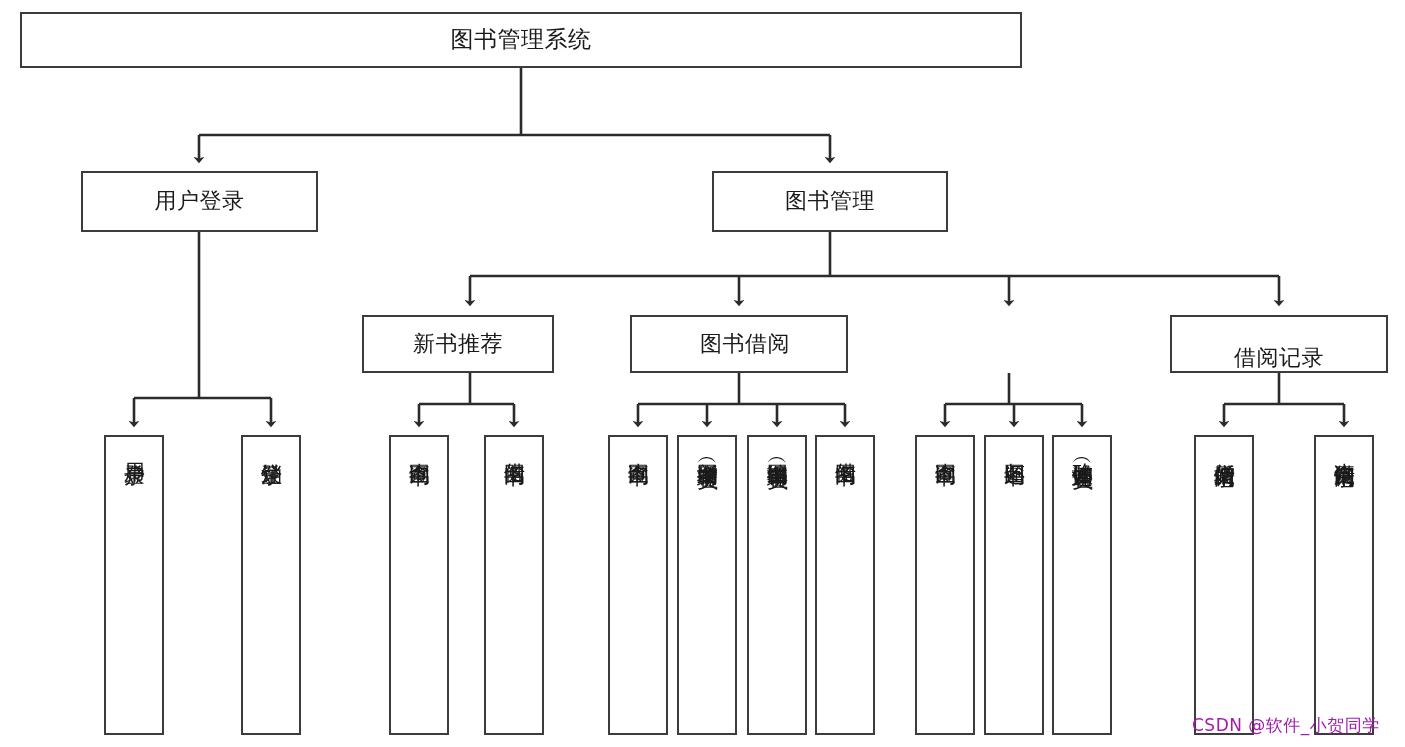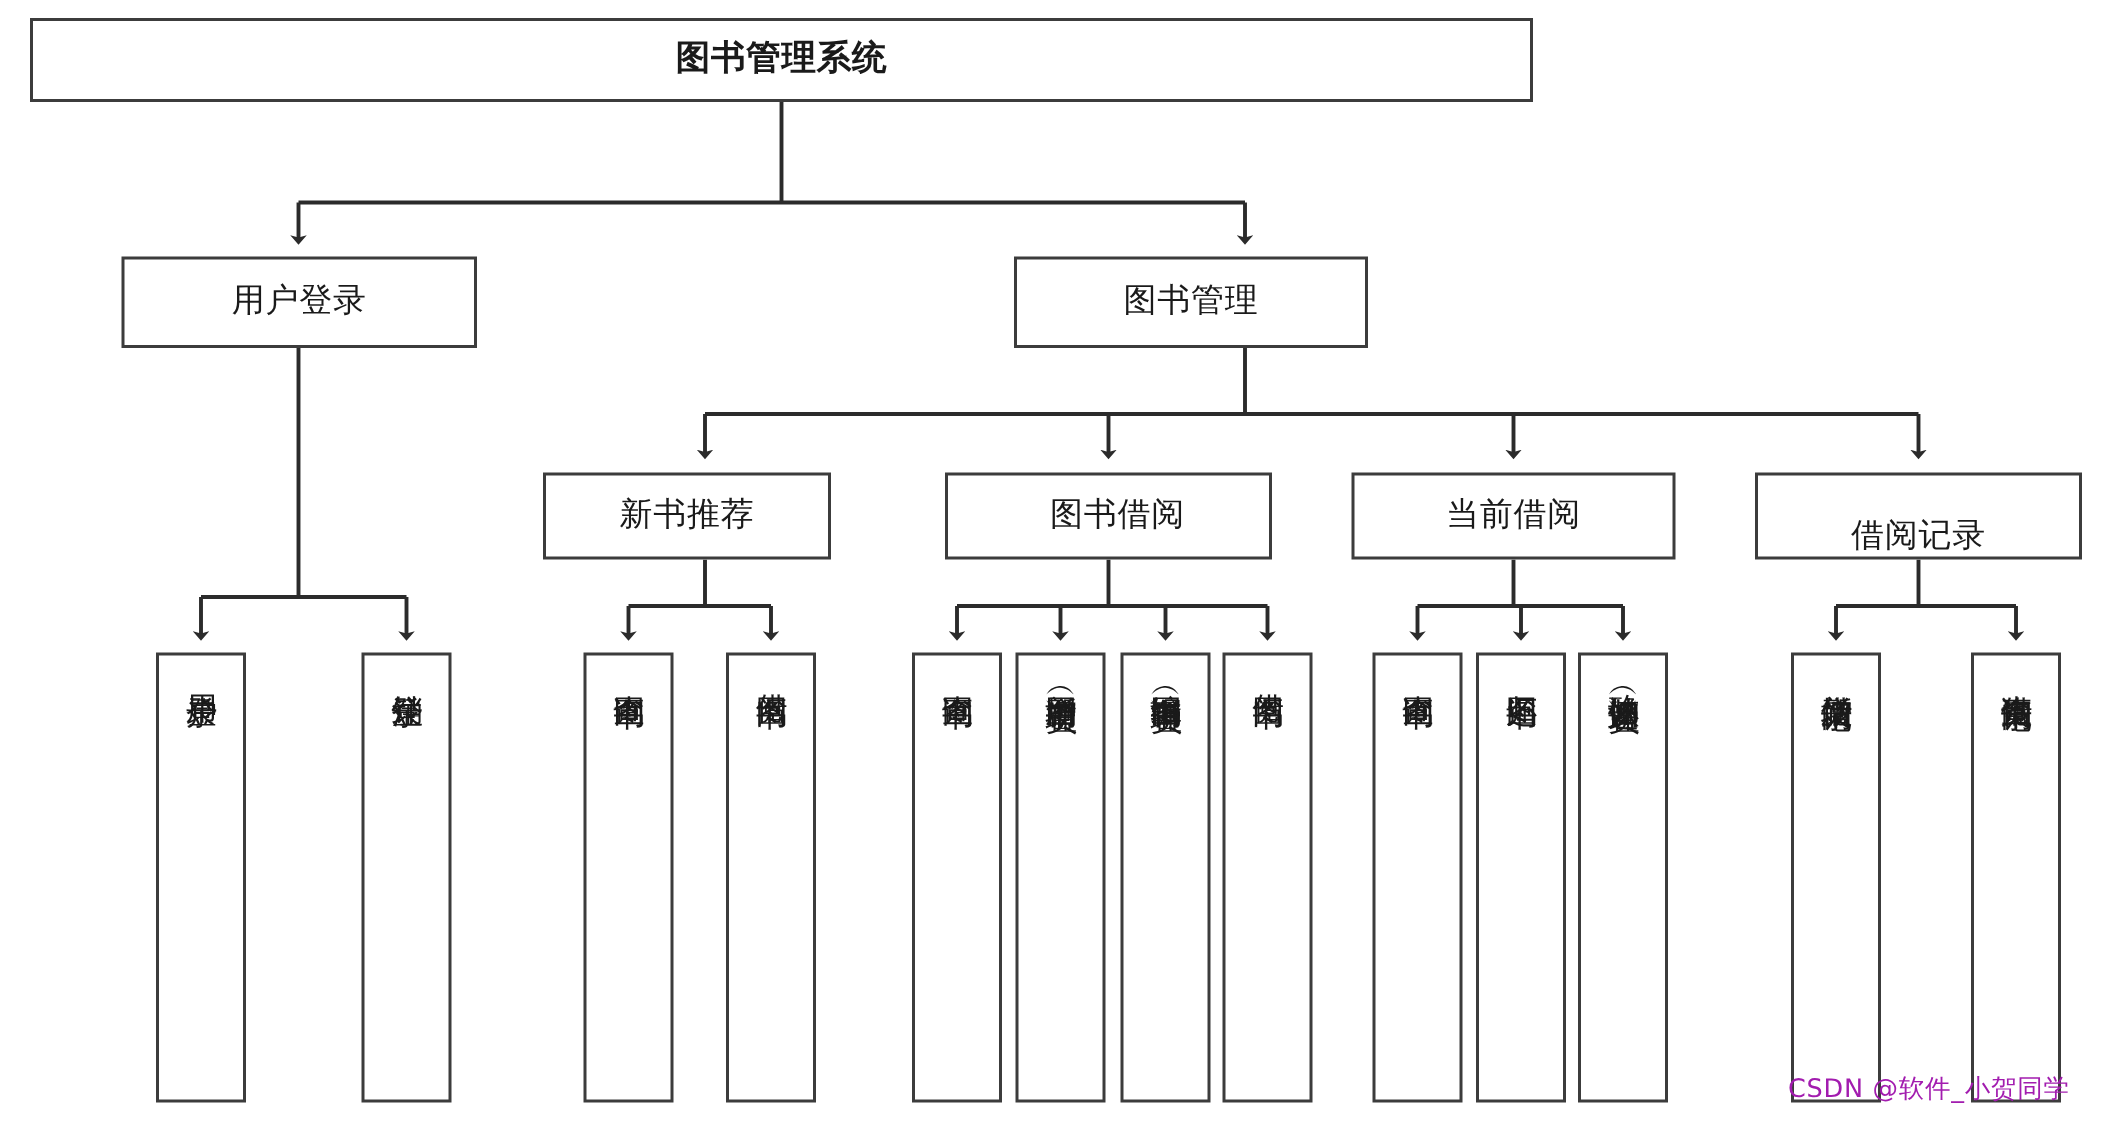--- a/index.html
+++ b/index.html
@@ -41,21 +41,20 @@
     text-align: center;
     line-height: 1.12;
     white-space: pre;
   }
   .node.horizontal .node-label {
     font-size: 22px;
     letter-spacing: 0.5px;
   }
   .node.root .node-label {
     font-size: 23px;
-    font-weight: bold;
   }
   .node.vertical {
     align-items: flex-start;
     padding-top: 9px;
   }
   .node.vertical .node-label {
     font-size: 21px;
     writing-mode: vertical-rl;
     text-orientation: upright;
     line-height: 1.0;
@@ -131,35 +130,32 @@
   </svg>
 
   <div class="node root horizontal" style="left:20px; top:12px; width:1002px; height:56px;">
     <span class="node-label">图书管理系统</span>
   </div>
 
   <div class="node horizontal" style="left:81px; top:171px; width:237px; height:61px;">
     <span class="node-label">用户登录</span>
   </div>
 
-  <div class="node horizontal" style="left:676px; top:171px; width:236px; height:61px;">
+  <div class="node horizontal" style="left:712px; top:171px; width:236px; height:61px;">
     <span class="node-label">图书管理</span>
   </div>
 
   <div class="node horizontal" style="left:362px; top:315px; width:192px; height:58px;">
     <span class="node-label">新书推荐</span>
   </div>
 
   <div class="node horizontal" style="left:630px; top:315px; width:218px; height:58px;padding-left:12px;">
     <span class="node-label">图书借阅</span>
   </div>
 
-  <div class="node horizontal" style="left:901px; top:315px; width:216px; height:58px;">
-    <span class="node-label">当前借阅</span>
-  </div>
 
   <div class="node horizontal" style="left:1170px; top:315px; width:218px; height:58px;align-items:flex-end;">
     <span class="node-label">借阅记录</span>
   </div>
 
   <div class="node vertical" style="left:104px; top:435px; width:60px; height:300px;">
     <span class="node-label">用户登录</span>
   </div>
 
   <div class="node vertical" style="left:241px; top:435px; width:60px; height:300px;">

